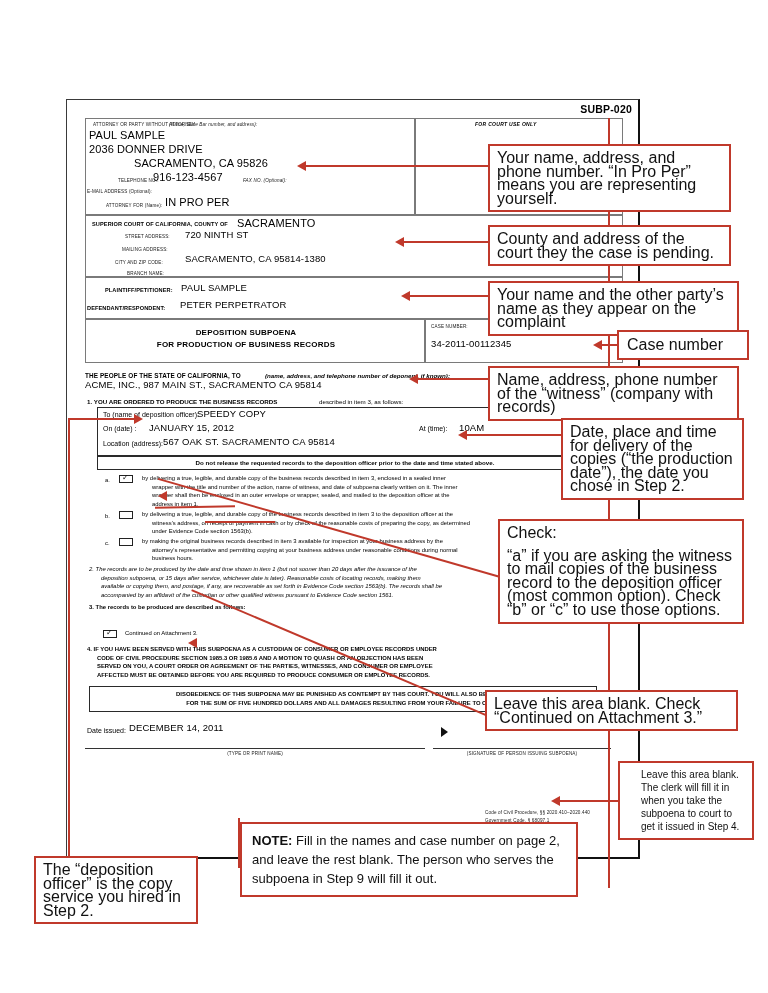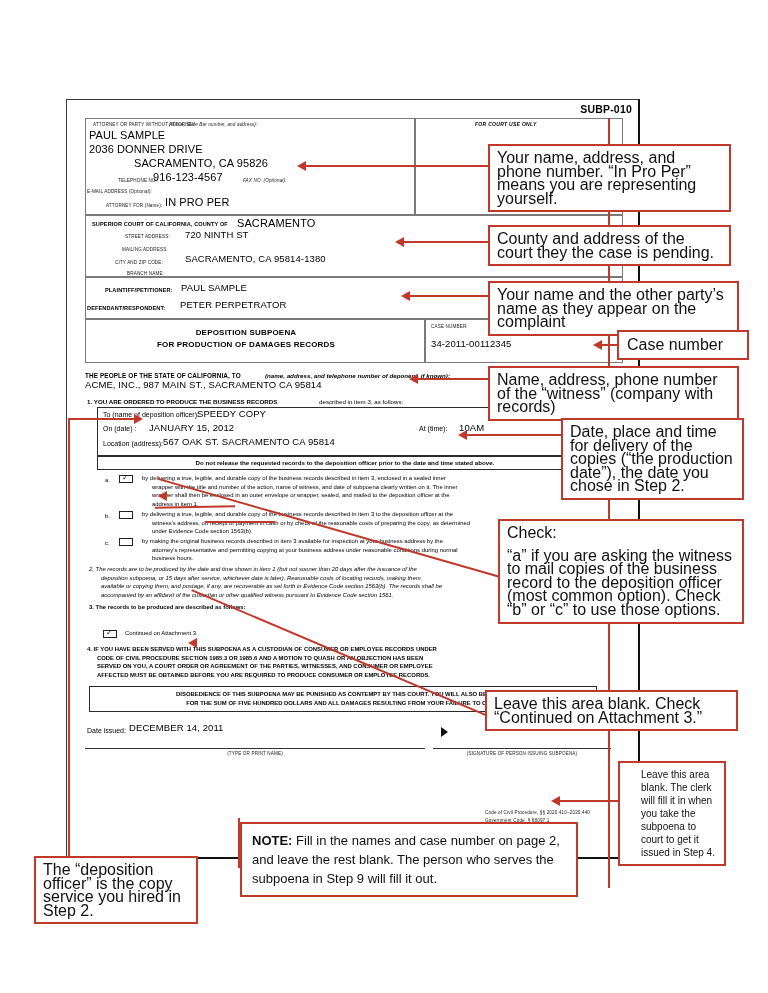--- a/index.html
+++ b/index.html
@@ -92,21 +92,21 @@
   .diag { position:absolute; background:#c0392b; transform-origin:0 0; z-index:35; height:2px; }
 
   .strike { position:absolute; height:1.5px; background:#c0392b; z-index:34; }
 </style>
 </head>
 <body>
 
 <div id="sheet">
   <div id="sheet-inner">
 
-    <div class="formno">SUBP-010</div>
+    <div class="formno">SUBP-020</div>
 
     <div class="bx" style="left:18px; top:18px; width:330px; height:97px;"></div>
     <div class="abs lbl" style="left:26px; top:22px;">ATTORNEY OR PARTY WITHOUT ATTORNEY</div>
     <div class="abs lbli" style="left:102px; top:22px;">(Name, State Bar number, and address):</div>
     <div class="abs fill" style="left:22px; top:29px;">PAUL SAMPLE</div>
     <div class="abs fill" style="left:22px; top:43px;">2036 DONNER DRIVE</div>
     <div class="abs fill" style="left:22px; top:57px;margin-left:45px;">SACRAMENTO, CA 95826</div>
     <div class="abs lbl" style="left:51px; top:78px;">TELEPHONE NO.:</div>
     <div class="abs fill" style="left:86px; top:71px;">916-123-4567</div>
     <div class="abs lbli" style="left:176px; top:78px;">FAX NO. (Optional):</div>
@@ -128,21 +128,21 @@
     <div class="abs lbl" style="left:60px; top:171px;">BRANCH NAME:</div>
 
     <div class="bx" style="left:18px; top:177px; width:538px; height:42px;"></div>
     <div class="abs lblb" style="left:38px; top:187px;">PLAINTIFF/PETITIONER:</div>
     <div class="abs fillsm" style="left:114px; top:182px;">PAUL SAMPLE</div>
     <div class="abs lblb" style="left:20px; top:205px;">DEFENDANT/RESPONDENT:</div>
     <div class="abs fillsm" style="left:113px; top:199px;">PETER PERPETRATOR</div>
 
     <div class="bx" style="left:18px; top:219px; width:340px; height:44px;"></div>
     <div class="abs" style="left:0; top:228px; width:358px; text-align:center; font-size:8px; font-weight:bold; letter-spacing:.2px;">DEPOSITION SUBPOENA</div>
-    <div class="abs" style="left:0; top:240px; width:358px; text-align:center; font-size:8px; font-weight:bold; letter-spacing:.2px;">FOR PRODUCTION OF DAMAGES RECORDS</div>
+    <div class="abs" style="left:0; top:240px; width:358px; text-align:center; font-size:8px; font-weight:bold; letter-spacing:.2px;">FOR PRODUCTION OF BUSINESS RECORDS</div>
 
     <div class="bx" style="left:358px; top:219px; width:198px; height:44px;"></div>
     <div class="abs lbl" style="left:364px; top:224px;">CASE NUMBER:</div>
     <div class="abs fillsm" style="left:364px; top:238px;">34-2011-00112345</div>
 
     <div class="abs lblb" style="left:18px; top:272px; font-size:6.4px;">THE PEOPLE OF THE STATE OF CALIFORNIA, TO</div>
     <div class="abs" style="left:198px; top:272px; font-size:6.2px; font-style:italic; font-weight:bold; white-space:nowrap;">(name, address, and telephone number of deponent, if known):</div>
     <div class="abs fillsm" style="left:18px; top:279px;">ACME, INC., 987 MAIN ST., SACRAMENTO CA 95814</div>
 
     <div class="abs bodyb" style="left:20px; top:298px; font-size:6.2px;">1. YOU ARE ORDERED TO PRODUCE THE BUSINESS RECORDS</div>
@@ -292,21 +292,21 @@
 <div class="callout" style="left:498px; top:519px; width:246px;">
   <div>Check:</div>
   <div style="height:9px;"></div>
   <div>“a” if you are asking the witness to mail copies of the business record to the deposition officer (most common option). Check “b” or “c” to use those options.</div>
 </div>
 
 <div class="callout" style="left:485px; top:690px; width:253px;">
   <span>Leave this area blank. Check “Continued on Attachment 3.”</span>
 </div>
 
-<div class="callout sm" style="left:618px; top:761px; width:108px;padding-left:21px;">
+<div class="callout sm" style="left:618px; top:761px; width:136px;padding-left:21px;">
   <span>Leave this area blank. The clerk will fill it in when you take the subpoena to court to get it issued in Step 4.</span>
 </div>
 
 <div class="callout" style="left:34px; top:856px; width:164px;">
   <span>The “deposition officer” is the copy service you hired in Step 2.</span>
 </div>
 
 <div class="callout" style="left:240px; top:822px; width:338px; padding:7px 10px; font-size:13px; line-height:19px;">
   <span style="font-weight:bold;">NOTE:</span><span> Fill in the names and case number on page 2, and leave the rest blank. The person who serves the subpoena in Step 9 will fill it out.</span>
 </div>

